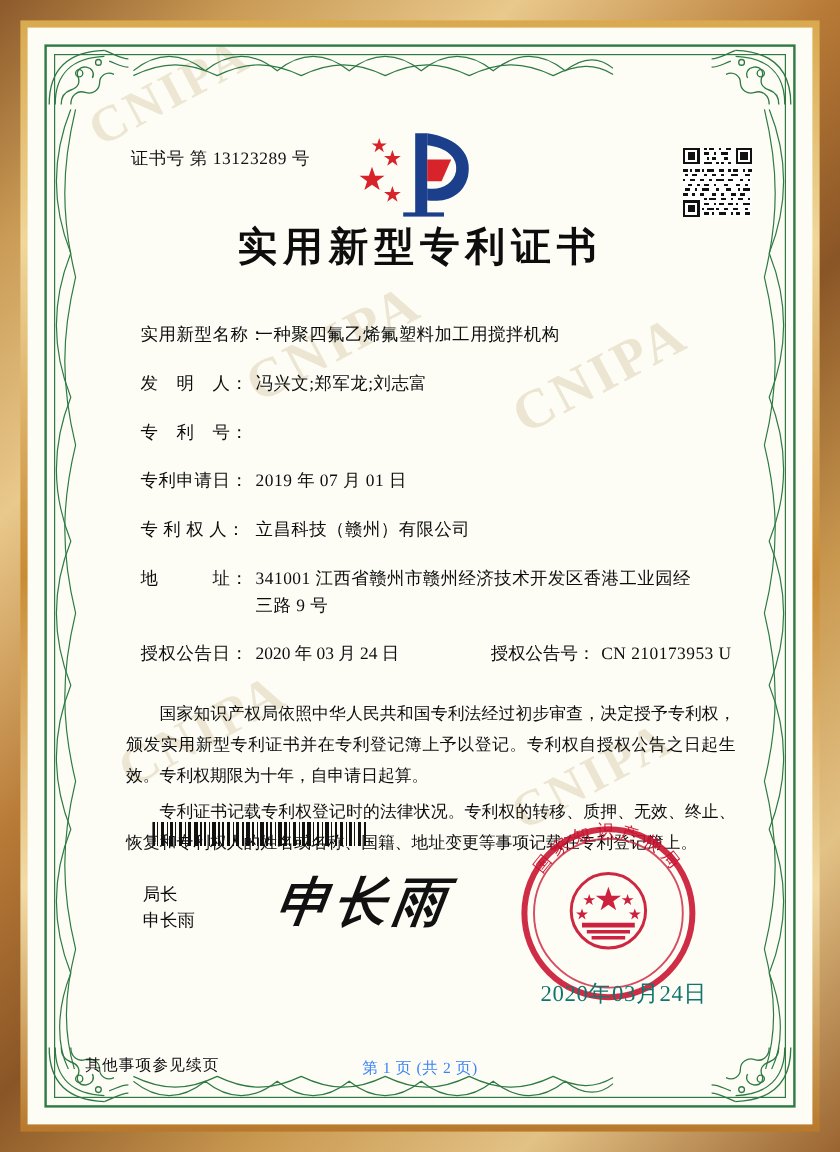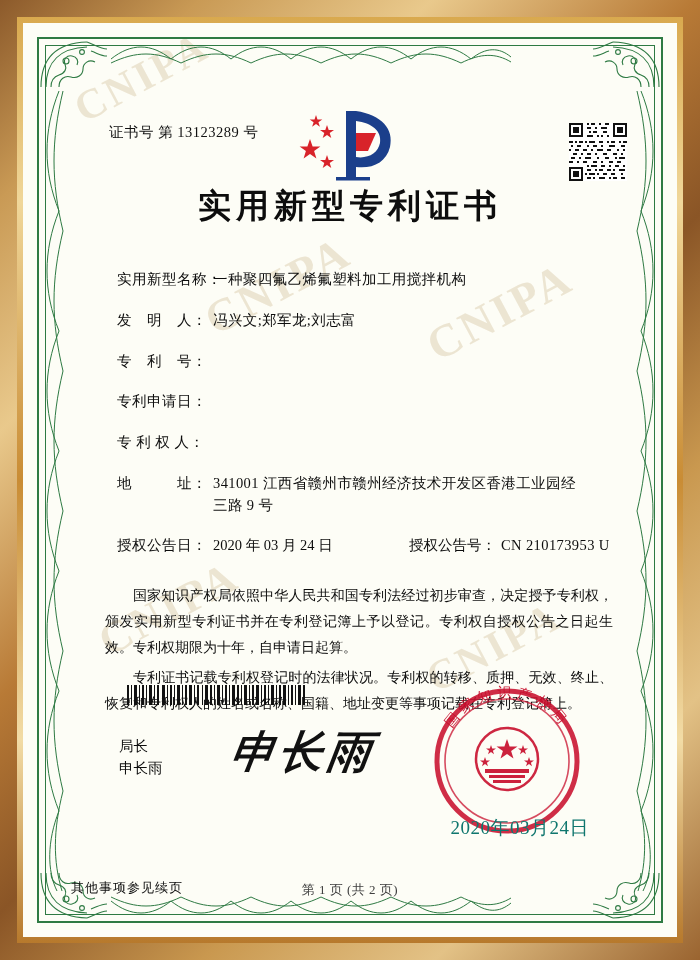--- a/index.html
+++ b/index.html
@@ -231,21 +231,21 @@
     color: #0f766e;
     letter-spacing: 0.5px;
   }
 
   .page-no {
     position: absolute;
     left: 0; right: 0;
     top: 806px;
     text-align: center;
     font-size: 13px;
-    color: #404040;
+    color: #3b82f6;
     letter-spacing: 0.5px;
   }
   .footer-note {
     position: absolute;
     left: 0; right: 0;
     bottom: -8px;
     text-align: left;
     font-size: 13px;
     color: #0d0d0d;
     letter-spacing: 1px;
@@ -479,24 +479,26 @@
           <div class="field-label">发　明　人：</div>
           <div class="field-value">冯兴文;郑军龙;刘志富</div>
         </div>
 
         <div class="field-row">
           <div class="field-label">专　利　号：</div>
         </div>
 
         <div class="field-row">
           <div class="field-label">专利申请日：</div>
+          <div class="field-value">2019 年 07 月 01 日</div>
         </div>
 
         <div class="field-row">
           <div class="field-label">专 利 权 人：</div>
+          <div class="field-value">立昌科技（赣州）有限公司</div>
         </div>
 
         <div class="field-row">
           <div class="field-label">地　　　址：</div>
           <div class="field-value">
             <span>341001 江西省赣州市赣州经济技术开发区香港工业园经</span>
             <span class="line2">三路 9 号</span>
           </div>
         </div>
 

